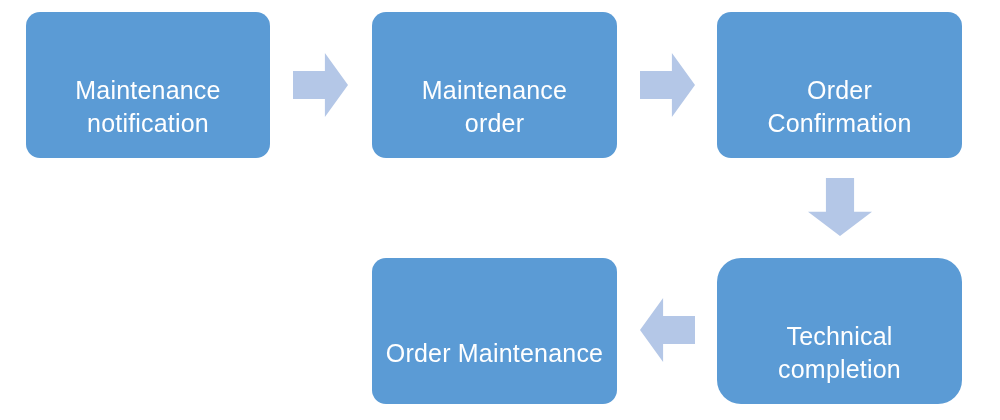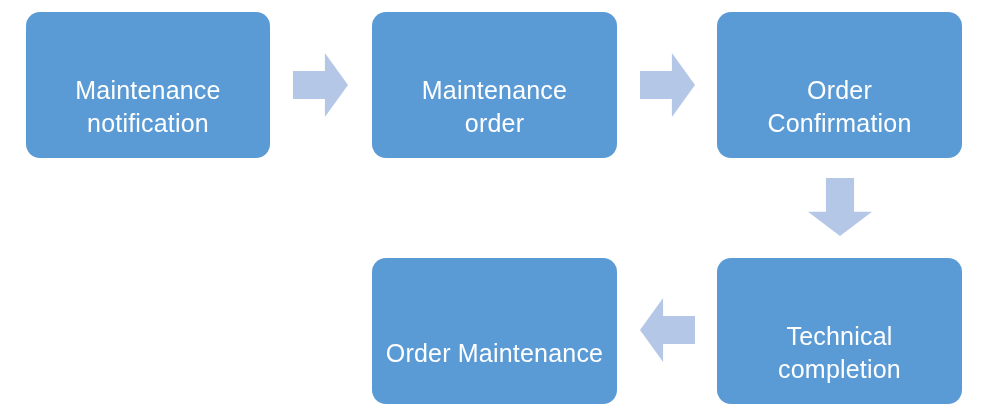--- a/index.html
+++ b/index.html
@@ -61,21 +61,21 @@
   <div class="node" id="node-1" style="left: 372px; top: 12px; width: 245px; height: 146px; background: rgb(91, 155, 213); color: rgb(255, 255, 255);">
     <span class="node-label">Maintenance
 order</span>
   </div>
 
   <div class="node" id="node-2" style="left: 717px; top: 12px; width: 245px; height: 146px; background: rgb(91, 155, 213); color: rgb(255, 255, 255);">
     <span class="node-label">Order
 Confirmation</span>
   </div>
 
-  <div class="node" id="node-3" style="left: 717px; top: 258px; width: 245px; height: 146px; background: rgb(91, 155, 213); color: rgb(255, 255, 255);">
+  <div class="node" id="node-3" style="left: 717px; top: 258px; width: 245px; height: 146px; background: rgb(91, 155, 213); color: rgb(255, 255, 255); border-radius: 24px;">
     <span class="node-label">Technical
 completion</span>
   </div>
 
   <div class="node" id="node-4" style="left: 372px; top: 258px; width: 245px; height: 146px; background: rgb(91, 155, 213); color: rgb(255, 255, 255);">
     <span class="node-label">Order Maintenance</span>
   </div>
 
   <div class="arrow" id="arrow-0" style="left: 293px; top: 53px; width: 55px; height: 64px;">
     <svg viewBox="0 0 100 100" preserveAspectRatio="none" aria-hidden="true">

